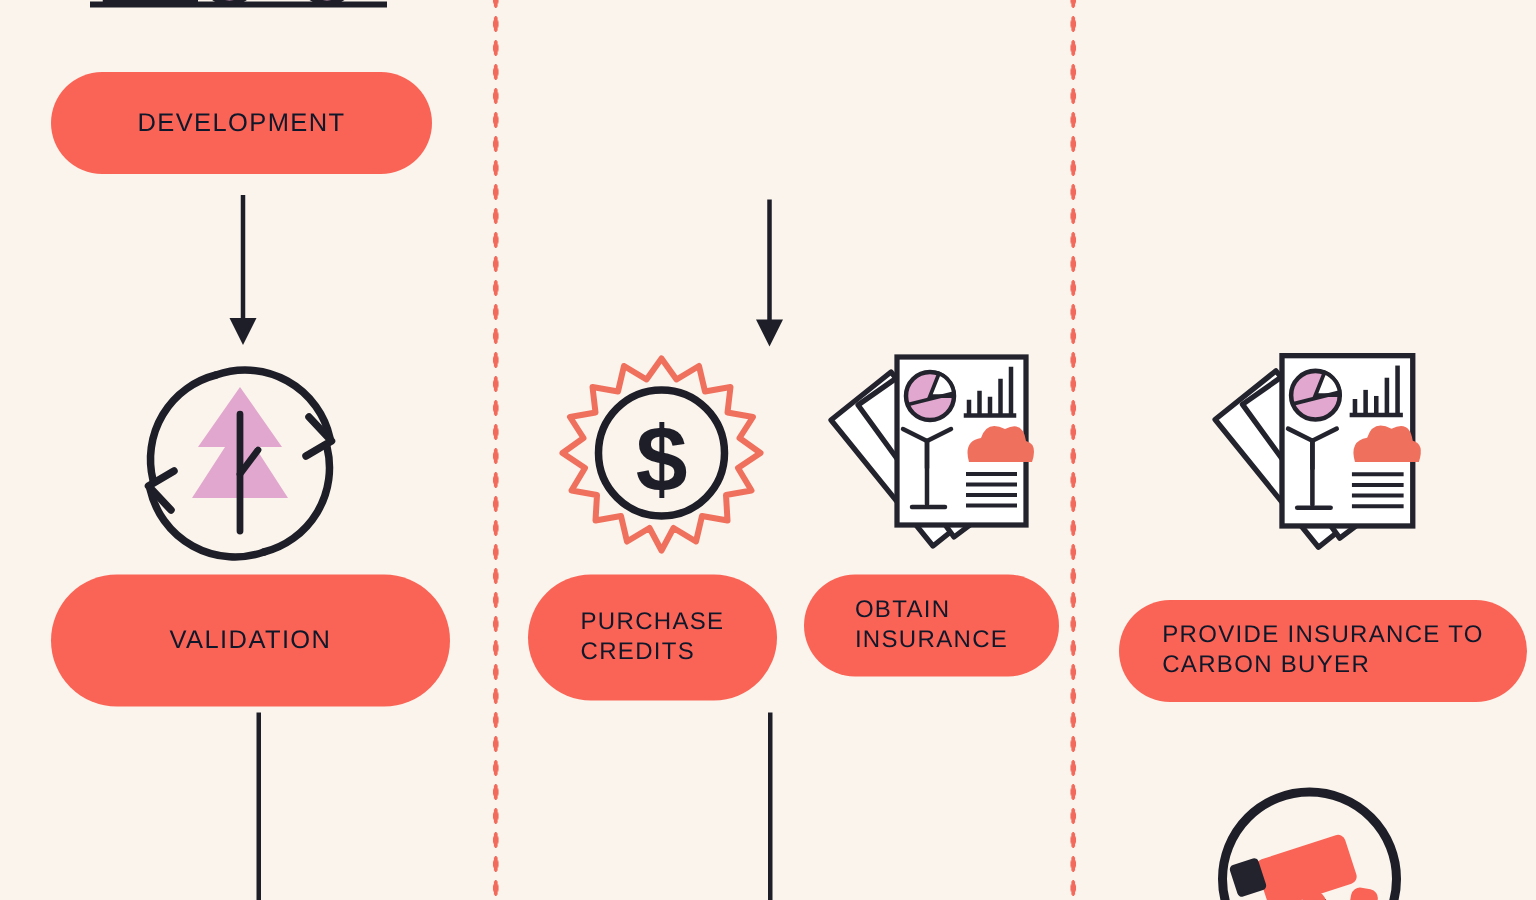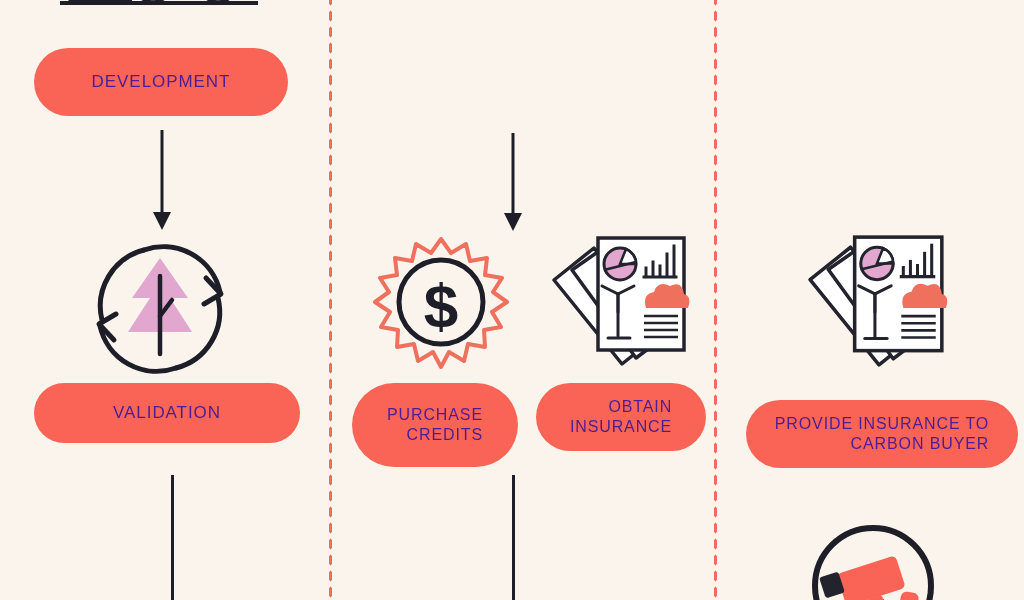--- a/index.html
+++ b/index.html
@@ -28,25 +28,25 @@
     background-size: 5px 16px;
     background-repeat: repeat-y;
     background-position: center top;
   }
 
   
   .pill {
     position: absolute;
     background: #FA6456;
     border-radius: 999px;
-    color: #4c1d95;
+    color: #0f172a;
     display: flex;
     align-items: center;
     justify-content: center;
-    text-align: right;
+    text-align: left;
     letter-spacing: 0.055em;
     line-height: 1.22;
     box-sizing: border-box;
     padding: 0 10px;
     white-space: pre-line;
     user-select: none;
   }
 
   
   .connector {
@@ -127,21 +127,21 @@
       <path d="M138 66 A58 58 0 0 1 96 136" fill="none" stroke="#1E1E28" stroke-width="5" stroke-linecap="round"></path>
       <path d="M96 136 A58 58 0 0 1 20 94" fill="none" stroke="#1E1E28" stroke-width="5" stroke-linecap="round"></path>
       <path d="M34 108 L19 92 L36 82" fill="none" stroke="#1E1E28" stroke-width="5" stroke-linecap="round" stroke-linejoin="round"></path>
 
       <path d="M80 26 L108 66 L90 66 L112 100 L48 100 L70 66 L52 66 Z" fill="#E2A7CE"></path>
       <path d="M80 44 V122" stroke="#1E1E28" stroke-width="4.5" stroke-linecap="round"></path>
       <path d="M80 84 L92 68" stroke="#1E1E28" stroke-width="4.5" stroke-linecap="round"></path>
     </svg>
   </div>
 
-  <div class="pill" style="left:34px; top:383px; width:266px; height:60px; font-size:17px;">VALIDATION</div>
+  <div class="pill" style="left:34px; top:383px; width:266px; height:88px; font-size:17px;">VALIDATION</div>
 
   <div class="plain-line" style="left:171px; top:475px; height:130px;"></div>
 
   <div class="icon-wrap" style="left:432px; top:-58px;">
     <svg width="190" height="98" viewBox="0 0 190 98">
 
       <rect x="10" y="-40" width="160" height="96" fill="#FFFFFF" stroke="#1E1E28" stroke-width="4"></rect>
 
       <rect x="18" y="-34" width="34" height="30" fill="#F0705E" stroke="#1E1E28" stroke-width="3"></rect>
       <rect x="58" y="-34" width="34" height="30" fill="#F0705E" stroke="#1E1E28" stroke-width="3"></rect>

